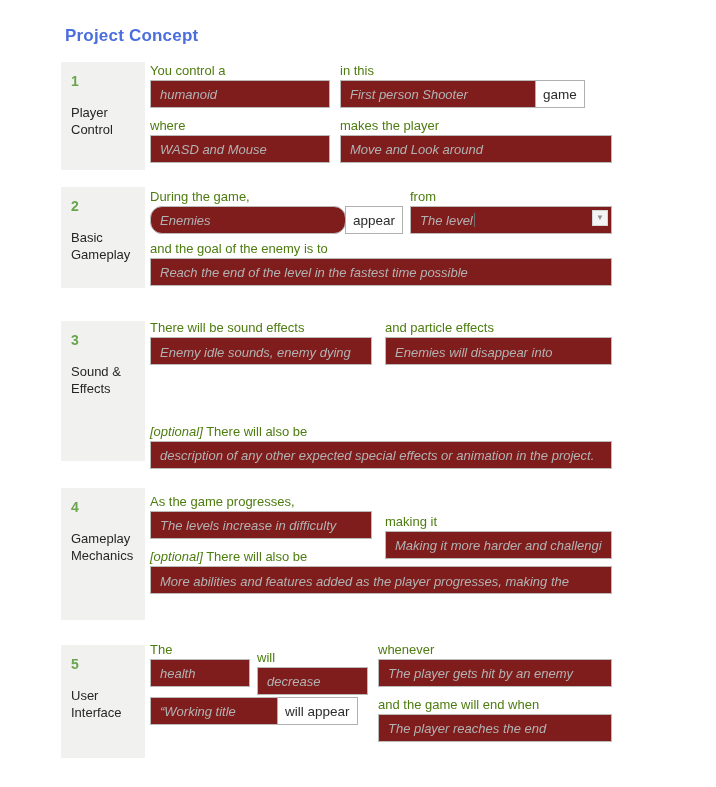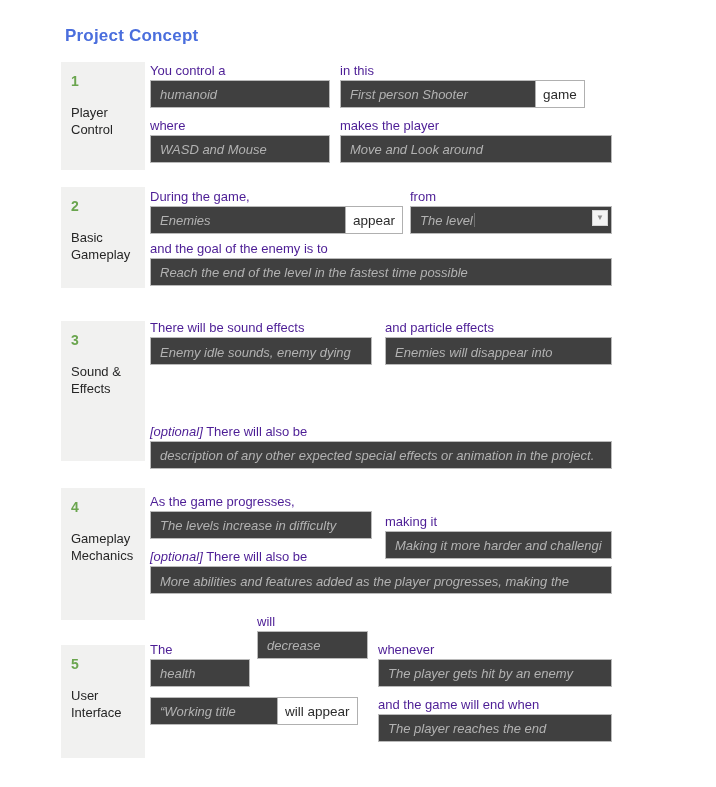--- a/index.html
+++ b/index.html
@@ -13,27 +13,27 @@
     font-size:17px; font-weight:bold; color:#4a6edd; letter-spacing:.2px;
   }
   .side {
     position:absolute; left:61px; width:84px; background:#f1f1f0;
     padding:11px 10px;
   }
   .side .num { font-size:14px; font-weight:bold; color:#6aa54e; }
   .side .name { margin-top:16px; font-size:13px; color:#262626; line-height:1.3; }
   .field { position:absolute; }
   .flabel {
-    display:block; font-size:13px; color:#4c1d95; height:14px;
+    display:block; font-size:13px; color:#4d7c0f; height:14px;
     margin-bottom:3px; white-space:nowrap;
   }
   .opt { font-style:italic; }
   .row { display:flex; position:relative; }
   input.box, textarea.box {
-    border:1px solid #bababa; background:#404040; width:100%;
+    border:1px solid #bababa; background:#7f1d1d; width:100%;
     height:28px; padding:0 9px; font-family:"Liberation Sans", sans-serif;
     font-size:13px; color:#8f8f8f; outline:none;
   }
   input.box::placeholder, textarea.box::placeholder {
     font-style:italic; color:#b2b2b2; opacity:1;
   }
   input.filled { font-style:italic; color:#b2b2b2; }
   textarea.box { resize:none; padding:6px 9px; line-height:1.35; overflow:hidden; }
   .suffix {
     flex:0 0 auto; border:1px solid #b0b0b0; margin-left:-1px; background:#fff;
@@ -86,21 +86,21 @@
     </div>
 </div>
 
 <div class="side" style="top:187px; height:101px;">
   <div class="num">2</div>
   <div class="name">Basic Gameplay</div>
 </div>
 <div class="field" style="left:150px; top:189px; width:252px;">
   <span class="flabel">During the game,</span>
   <div class="row">
-    <input class="box" type="text" style="width: 218px;" placeholder="Enemies">
+    <input class="box" type="text" style="width: 218px; border-radius: 12px;" placeholder="Enemies">
     <span class="suffix">appear</span>
   </div>
 </div>
 <div class="field" style="left:410px; top:189px; width:202px;">
   <span class="flabel">from</span>
   <div class="row">
     <input class="box filled" type="text" value="The level" style="">
     <span class="caret"></span>
     <span class="dd-btn">▼</span>
   </div>
@@ -161,21 +161,21 @@
 <div class="side" style="top:645px; height:113px;">
   <div class="num">5</div>
   <div class="name">User Interface</div>
 </div>
 <div class="field" style="left:150px; top:642px; width:100px;">
   <span class="flabel">The</span>
   <div class="row">
       <input class="box" type="text" placeholder="health" style="">
     </div>
 </div>
-<div class="field" style="left:257px; top:614px; width:111px;">
+<div class="field" style="left:257px; top:650px; width:111px;">
   <span class="flabel">will</span>
   <div class="row">
       <input class="box" type="text" placeholder="decrease" style="">
     </div>
 </div>
 <div class="field" style="left:378px; top:642px; width:234px;">
   <span class="flabel">whenever</span>
   <div class="row">
       <input class="box" type="text" placeholder="The player gets hit by an enemy" style="">
     </div>

